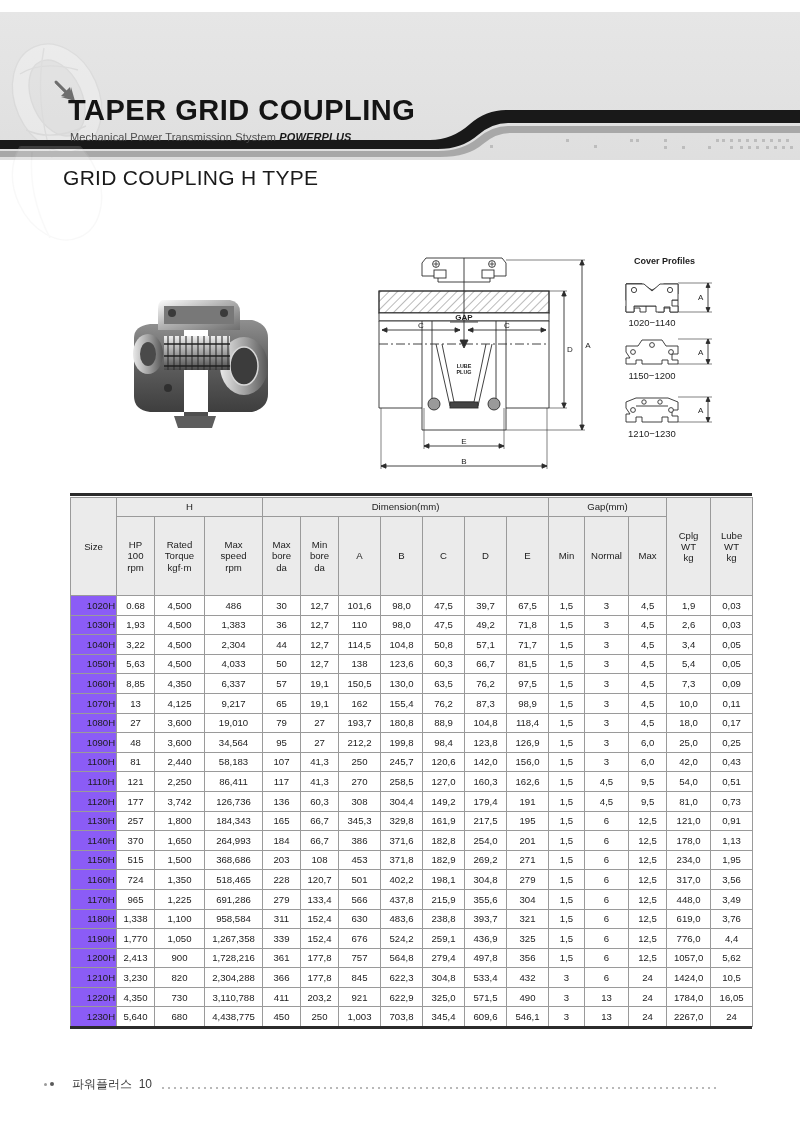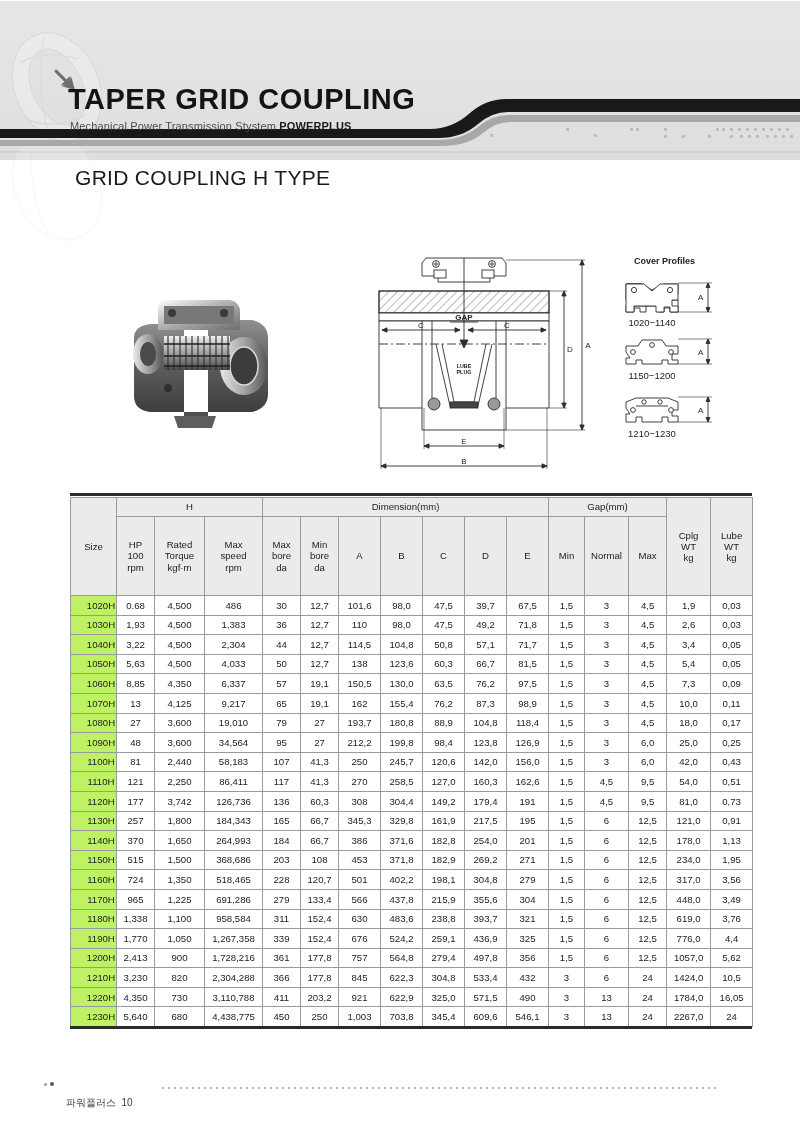--- a/index.html
+++ b/index.html
@@ -8,21 +8,21 @@
     width: 800px; height: 1131px;
     background: #ffffff;
     font-family: "Liberation Sans", sans-serif;
     color: #1a1a1a;
     position: relative;
     overflow: hidden;
   }
 
   
   .header {
-    position: absolute; left: 0; top: 1px;
+    position: absolute; left: 0; top: 12px;
     width: 800px; height: 160px;
     background: linear-gradient(180deg,#e6e6e6 0%,#e2e2e2 55%,#dedede 100%);
     overflow: hidden;
   }
   .hdr-watermark {
     position: absolute; left: -18px; top: 18px;
     width: 150px; height: 150px;
     opacity: .28;
   }
   .hdr-arrow {
@@ -34,37 +34,37 @@
     position: absolute; left: 68px; top: 82px;
     font-size: 29px; font-weight: bold;
     letter-spacing: .5px; color: #141414;
     white-space: nowrap;
   }
   .hdr-sub {
     position: absolute; left: 70px; top: 119px;
     font-size: 11px; color: #4c4c4c;
     letter-spacing: .15px; white-space: nowrap;
   }
-  .hdr-sub b { color: #1a1a1a; font-weight: bold; }
+  .hdr-sub b { color: #1a1a1a; font-weight: bold; font-style: italic; }
   .hdr-swoosh { position: absolute; left: 0; top: 0; width: 800px; height: 160px; }
   .hdr-dots { position: absolute; left: 0; top: 0; width: 800px; height: 160px; }
 
   
   .page-body {
     position: absolute; left: 0; top: 160px;
     width: 800px; height: 971px; background: #fff;
   }
   .body-watermark {
     position: absolute; left: -18px; top: -14px;
     width: 150px; height: 150px; opacity: .16;
   }
 
   
   .sec-title {
-    position: absolute; left: 75px; top: 166px;
+    position: absolute; left: 63px; top: 166px;
     font-size: 21px; color: #1a1a1a;
     letter-spacing: .3px; white-space: nowrap;
   }
 
   
   .figures { position: absolute; left: 0; top: 236px; width: 800px; height: 250px; }
 
   .photo-wrap { position: absolute; left: 112px; top: 40px; width: 172px; height: 165px; }
   .photo-wrap svg { display: block; }
 
@@ -90,21 +90,21 @@
   }
   table.spec thead th {
     background: #ebebeb;
     font-size: 9.6px;
     color: #1c1c1c;
   }
   table.spec thead tr.grp th { height: 19px; }
   table.spec thead tr.sub th { height: 79px; }
   table.spec tbody td { height: 19.6px; background: #ffffff; }
   table.spec tbody td.size {
-    background: #bef264;
+    background: #8b5cf6;
     padding-left: 15px;
   }
   .tbl-top-rule {
     position: absolute; left: 70px; top: 493px;
     width: 682px; height: 3px; background: #2b2b2b;
   }
   .tbl-bot-rule {
     position: absolute; left: 70px; top: 1026px;
     width: 682px; height: 3px; background: #2b2b2b;
   }
@@ -117,22 +117,22 @@
     position: absolute; left: 0; top: 1074px;
     width: 800px; height: 26px;
   }
   .foot-marks {
     position: absolute; left: 44px; top: 8px;
     display: flex; align-items: center; gap: 3px;
   }
   .foot-dot-sm { width: 3px; height: 3px; background: #9b9b9b; border-radius: 50%; }
   .foot-dot-md { width: 4px; height: 4px; background: #5a5a5a; border-radius: 50%; }
   .foot-text {
-    position: absolute; left: 66px; top: 2px;
-    font-size: 10px; color: #3b3b3b; white-space: nowrap; margin-top: 20px;
+    position: absolute; left: 72px; top: 2px;
+    font-size: 12px; color: #3b3b3b; white-space: nowrap;
   }
   .foot-page { color: #3b3b3b; }
   .foot-leader {
     position: absolute; left: 160px; top: 13px;
     width: 560px; height: 2px;
     background-image: radial-gradient(circle, #b9b9b9 45%, transparent 46%);
     background-size: 6px 2px;
     background-repeat: repeat-x;
   }
 </style>

